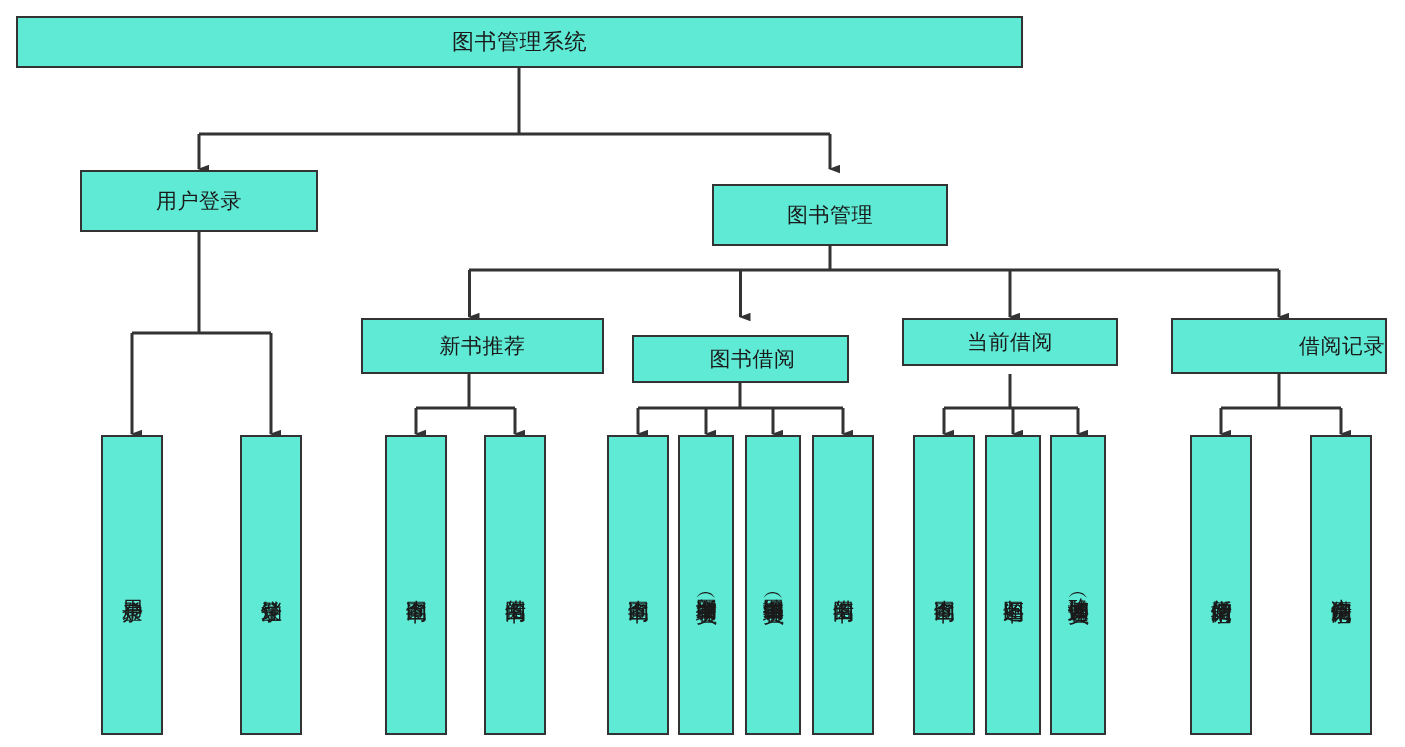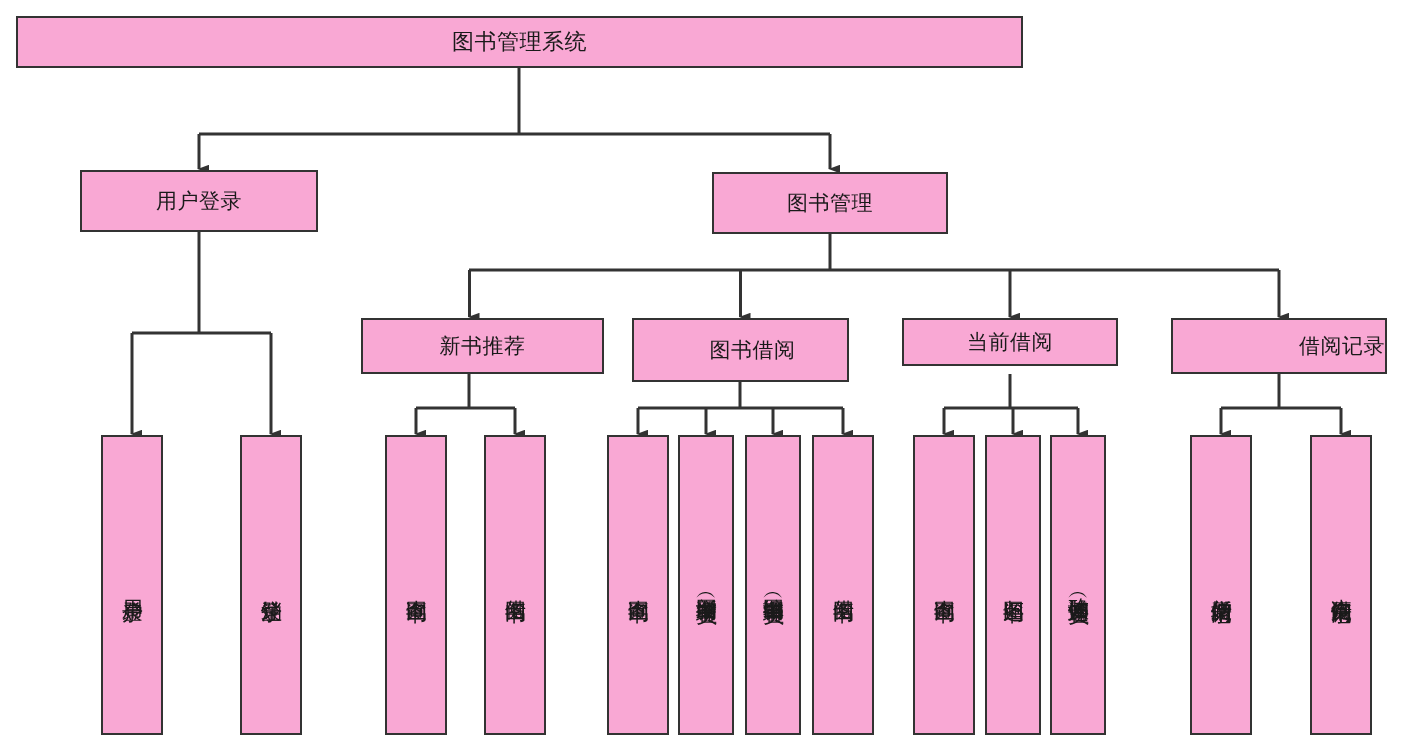--- a/index.html
+++ b/index.html
@@ -23,21 +23,21 @@
     left: 0;
     top: 0;
     width: 1405px;
     height: 747px;
     pointer-events: none;
   }
   .node {
     position: absolute;
     box-sizing: border-box;
     border: 2.5px solid #333333;
-    background: #f9a8d4;
+    background: #5eead4;
     display: flex;
     align-items: center;
     justify-content: center;
     color: #1a1a1a;
   }
   .node-h {
     
     font-size: 21px;
     letter-spacing: 0.5px;
     line-height: 1.1;
@@ -117,27 +117,27 @@
       </g>
   </svg>
 
   <div id="nodes-layer">
       <div class="node node-h node-root" style="left: 16px; top: 16px; width: 1007px; height: 52px;">
         <span>图书管理系统</span>
       </div>
       <div class="node node-h" style="left: 80px; top: 170px; width: 238px; height: 62px;">
         <span>用户登录</span>
       </div>
-      <div class="node node-h" style="left: 712px; top: 172px; width: 236px; height: 62px;">
+      <div class="node node-h" style="left: 712px; top: 184px; width: 236px; height: 62px;">
         <span>图书管理</span>
       </div>
       <div class="node node-h" style="left: 361px; top: 318px; width: 243px; height: 56px;">
         <span>新书推荐</span>
       </div>
-      <div class="node node-h" style="left: 632px; top: 318px; width: 217px; height: 64px; padding-left: 24px;">
+      <div class="node node-h" style="left: 632px; top: 335px; width: 217px; height: 48px; padding-left: 24px;">
         <span>图书借阅</span>
       </div>
       <div class="node node-h" style="left: 902px; top: 318px; width: 216px; height: 48px;">
         <span>当前借阅</span>
       </div>
       <div class="node node-h" style="left: 1171px; top: 318px; width: 216px; height: 56px; justify-content: flex-end;">
         <span>借阅记录</span>
       </div>
       <div class="node node-v" style="left: 101px; top: 435px; width: 62px; height: 300px;">
         <span class="vtext">用户登录</span>

